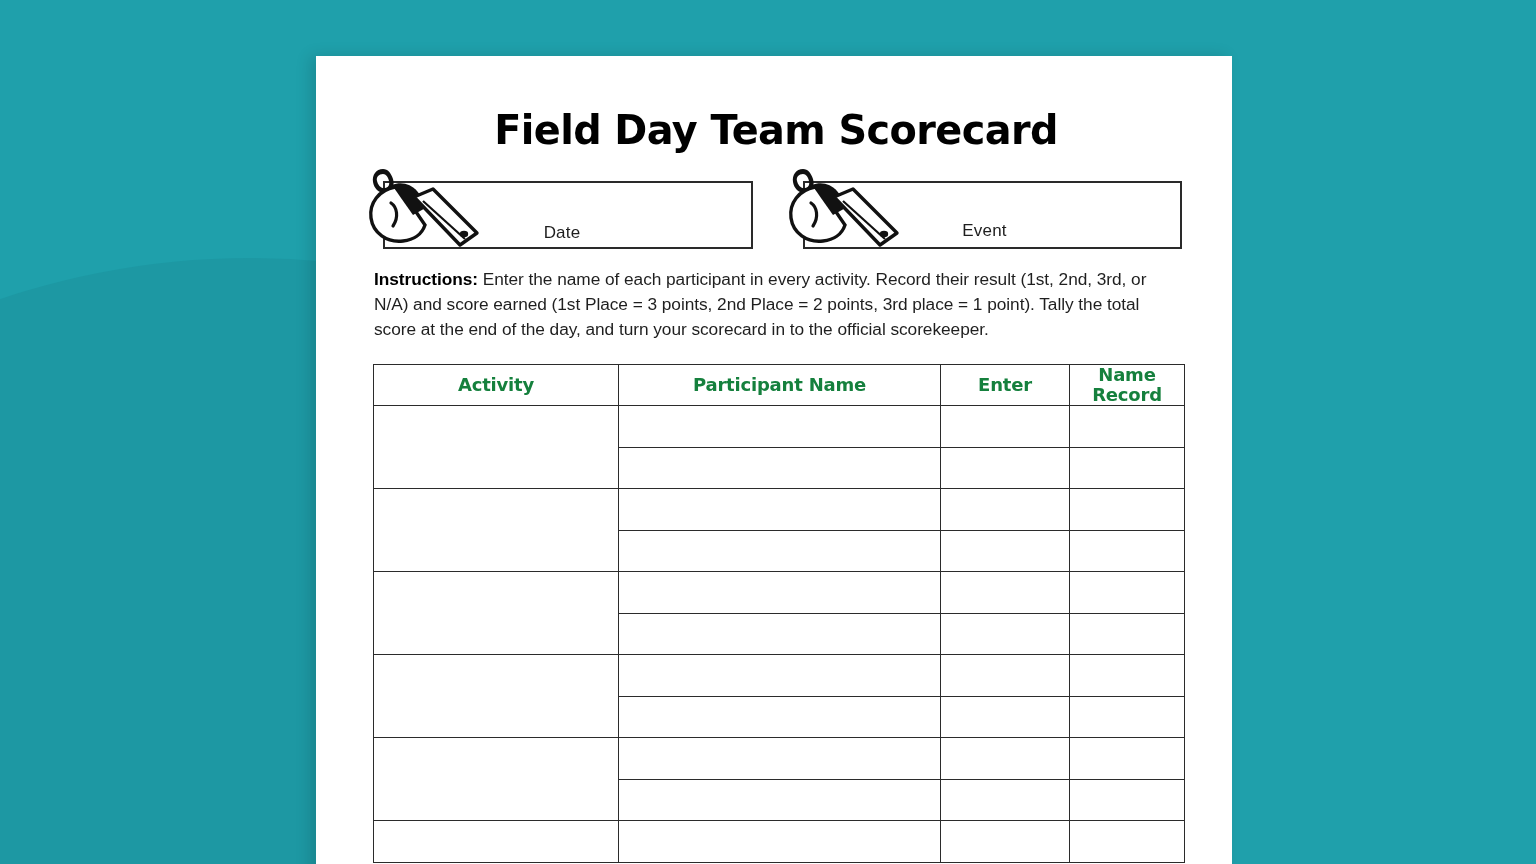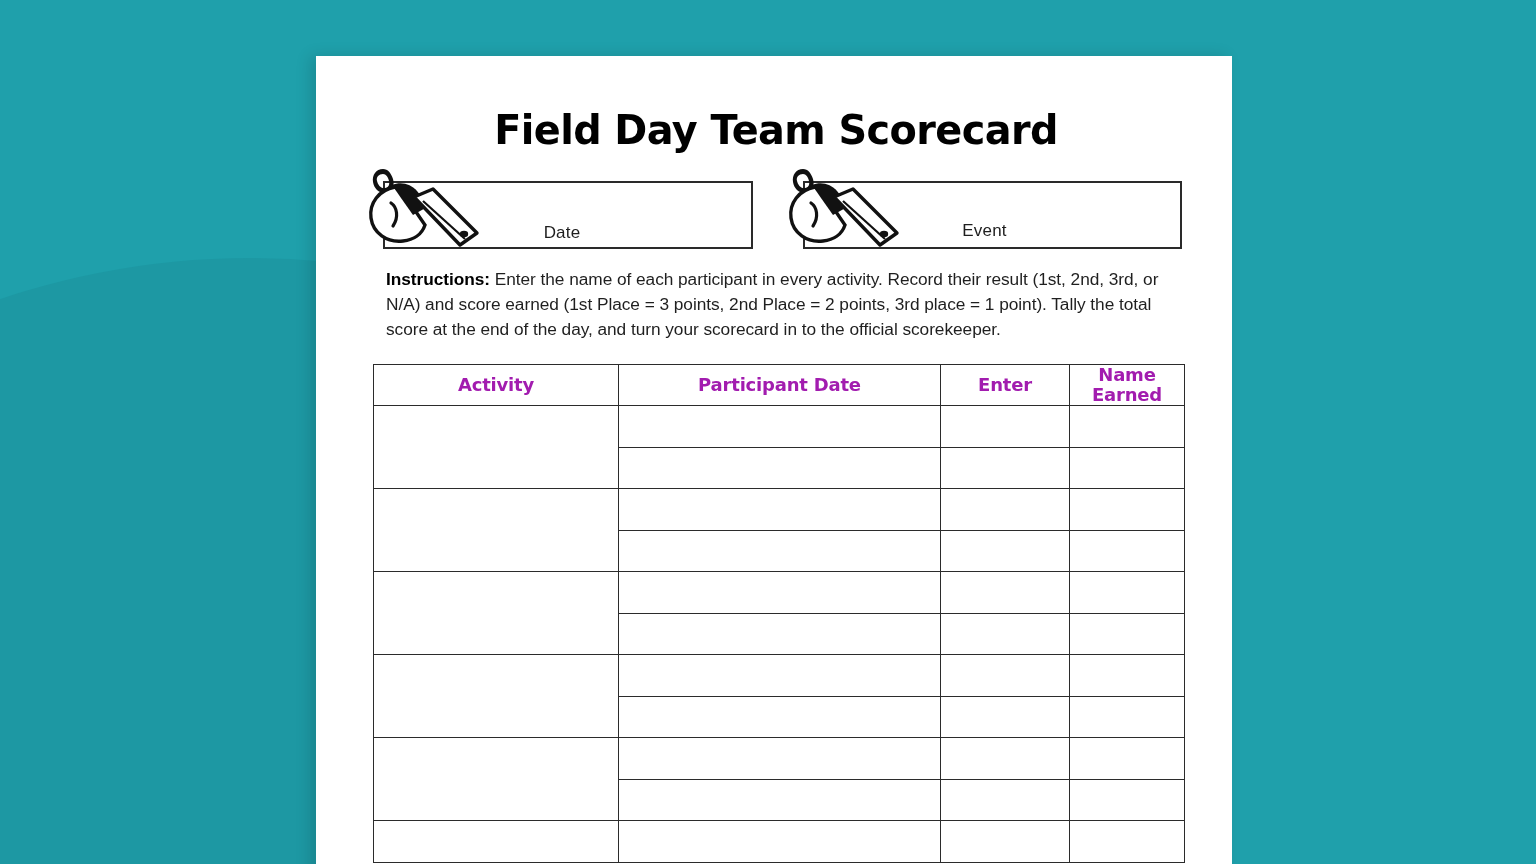--- a/index.html
+++ b/index.html
@@ -115,21 +115,20 @@
 
   
   .instructions {
     margin-top: 18px;
     padding-left: 4px;
     font-size: 17.3px;
     line-height: 25px;
     color: #1f1f1f;
     width: 800px;
     letter-spacing: -0.05px;
-    margin-left: 12px;
   }
   .instructions b { font-weight: bold; color: #000; }
 
   
   .score-table {
     margin-top: 22px;
     margin-left: 3px;
     width: 811px;
     border-collapse: collapse;
     table-layout: fixed;
@@ -137,21 +136,21 @@
   .score-table th,
   .score-table td {
     border: 1.6px solid #2b2b2b;
     padding: 0;
   }
   .score-table th {
     height: 40px;
     font-family: "DejaVu Sans", sans-serif;
     font-weight: bold;
     font-size: 18px;
-    color: #a21caf;
+    color: #15803d;
     text-align: center;
     line-height: 20px;
     letter-spacing: -0.2px;
   }
   .score-table td { height: 41.5px; }
 
   col.c-activity { width: 245px; }
   col.c-name     { width: 322px; }
   col.c-place    { width: 129px; }
   col.c-score    { width: 115px; }
@@ -220,23 +219,23 @@
     <table class="score-table">
       <colgroup>
         <col class="c-activity">
         <col class="c-name">
         <col class="c-place">
         <col class="c-score">
       </colgroup>
       <thead>
         <tr>
           <th>Activity</th>
-          <th>Participant Date</th>
+          <th>Participant Name</th>
           <th>Enter</th>
-          <th><span>Name</span><br><span>Earned</span></th>
+          <th><span>Name</span><br><span>Record</span></th>
         </tr>
       </thead>
       <tbody id="table-body">
           <tr>
             <td rowspan="2"></td>
             <td></td>
             <td></td>
             <td></td>
           </tr>
           <tr>

